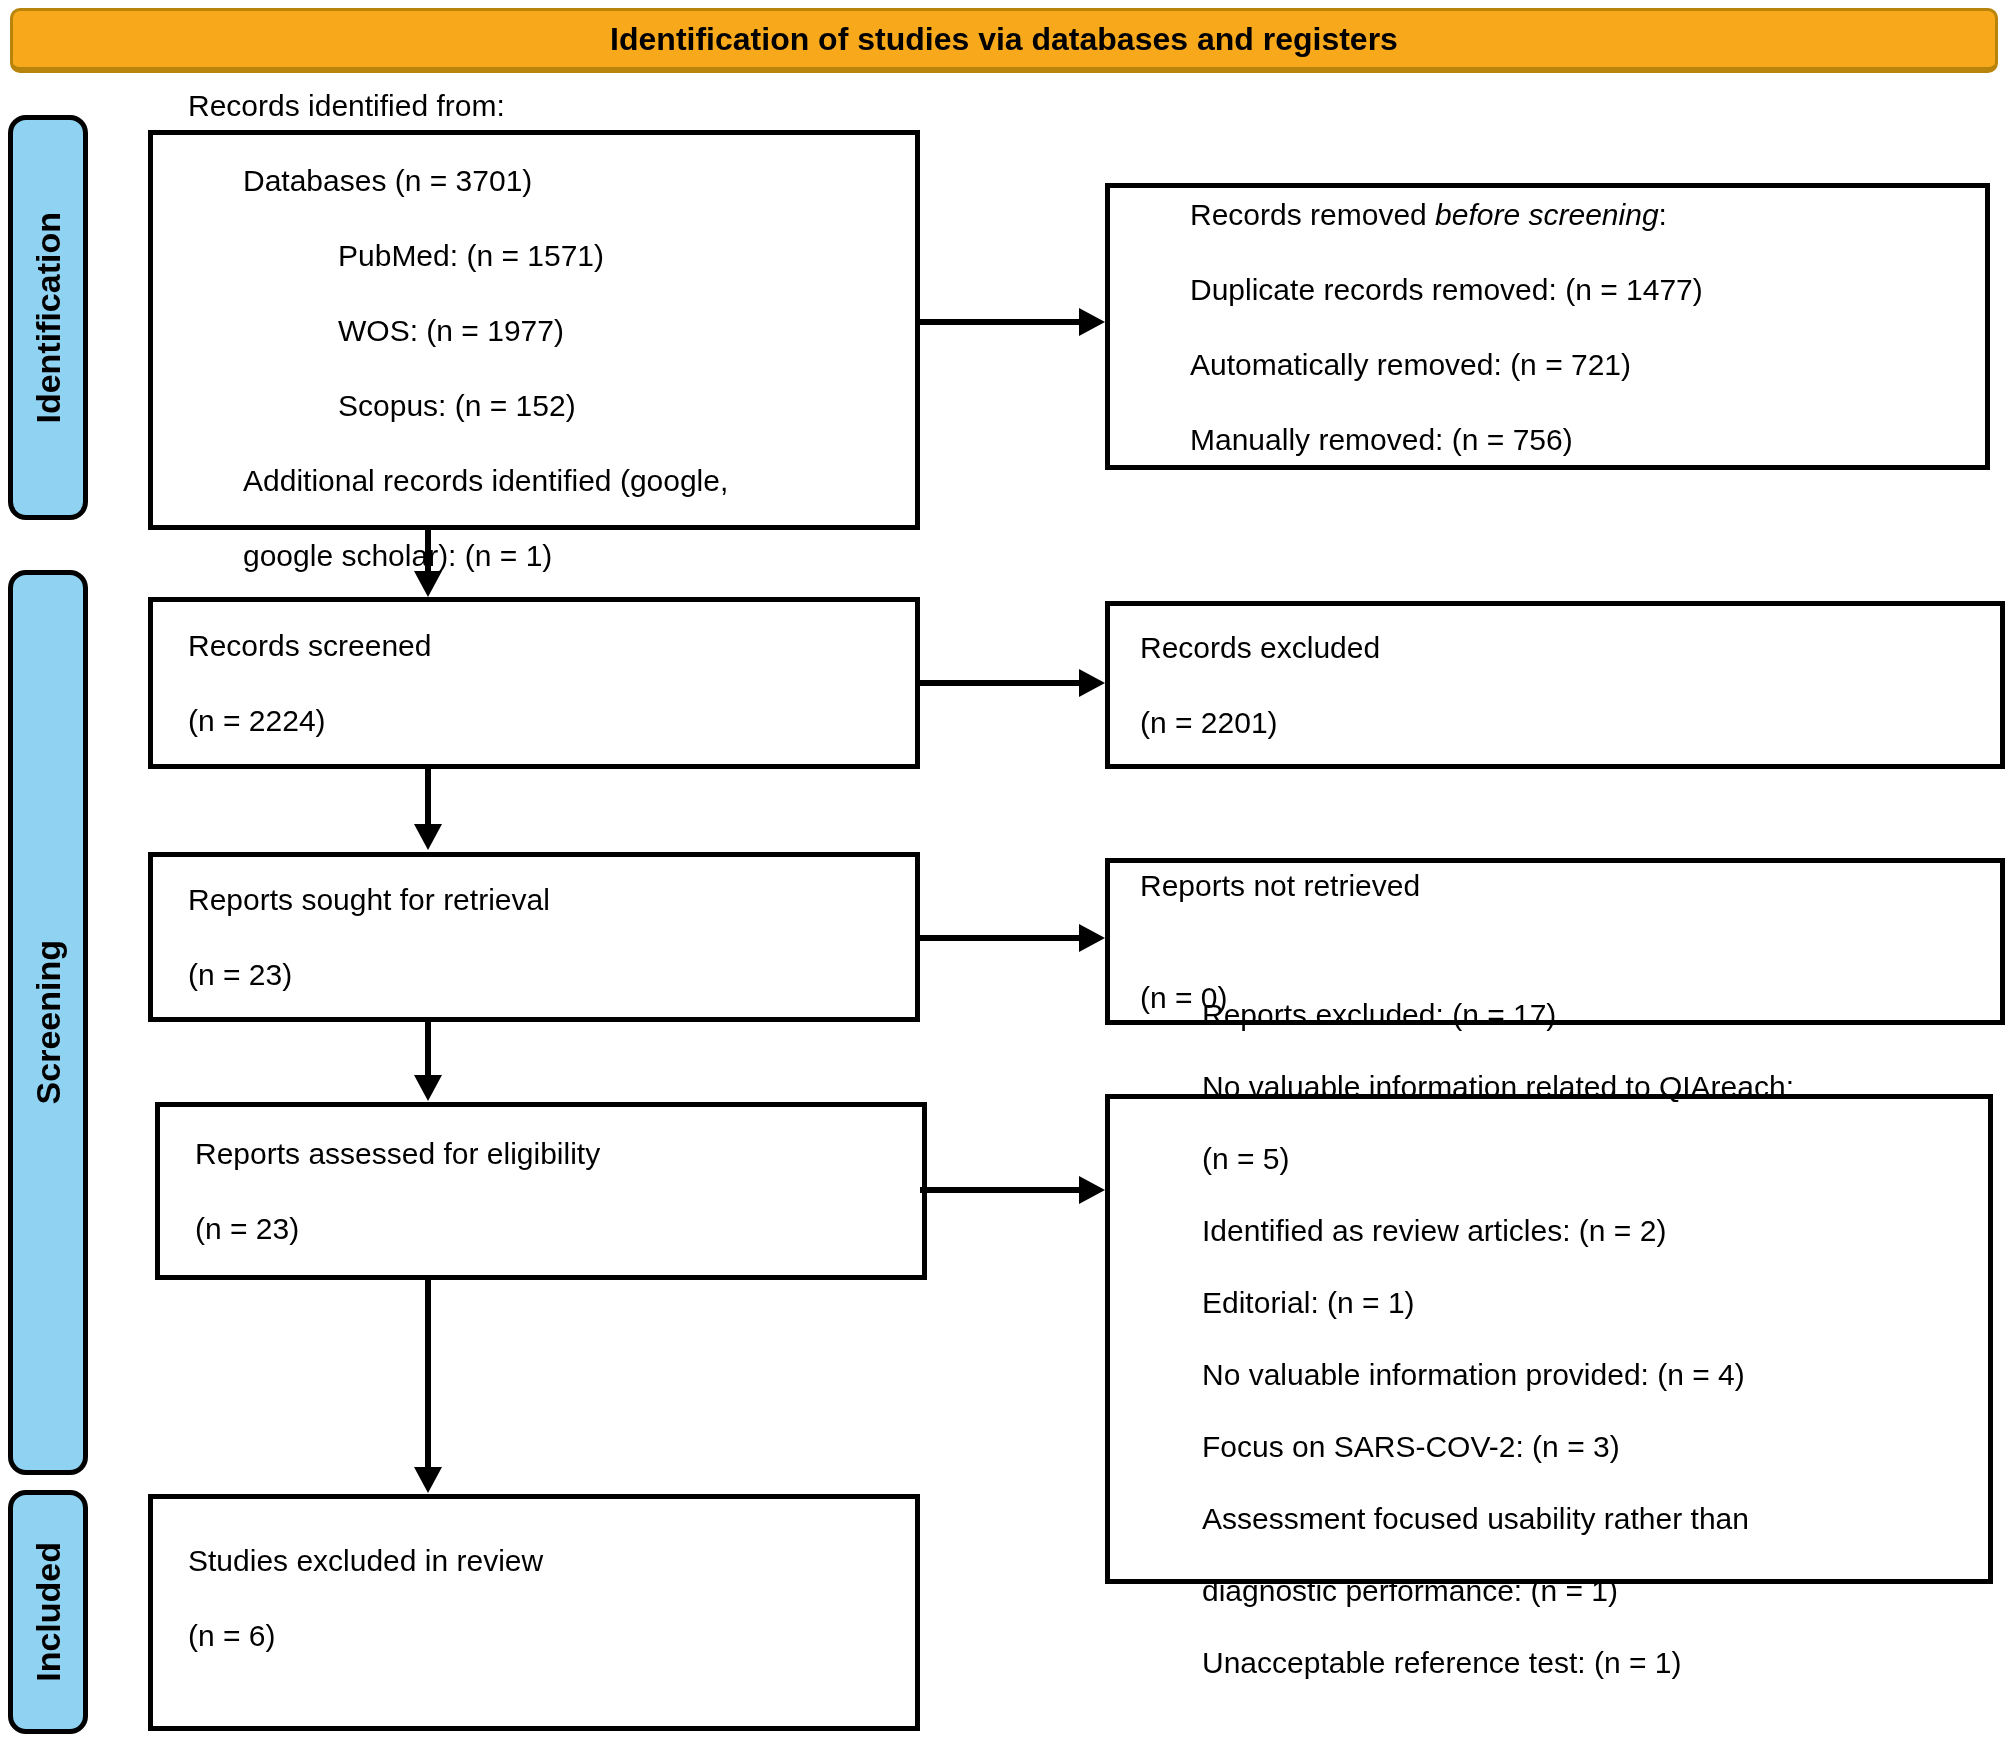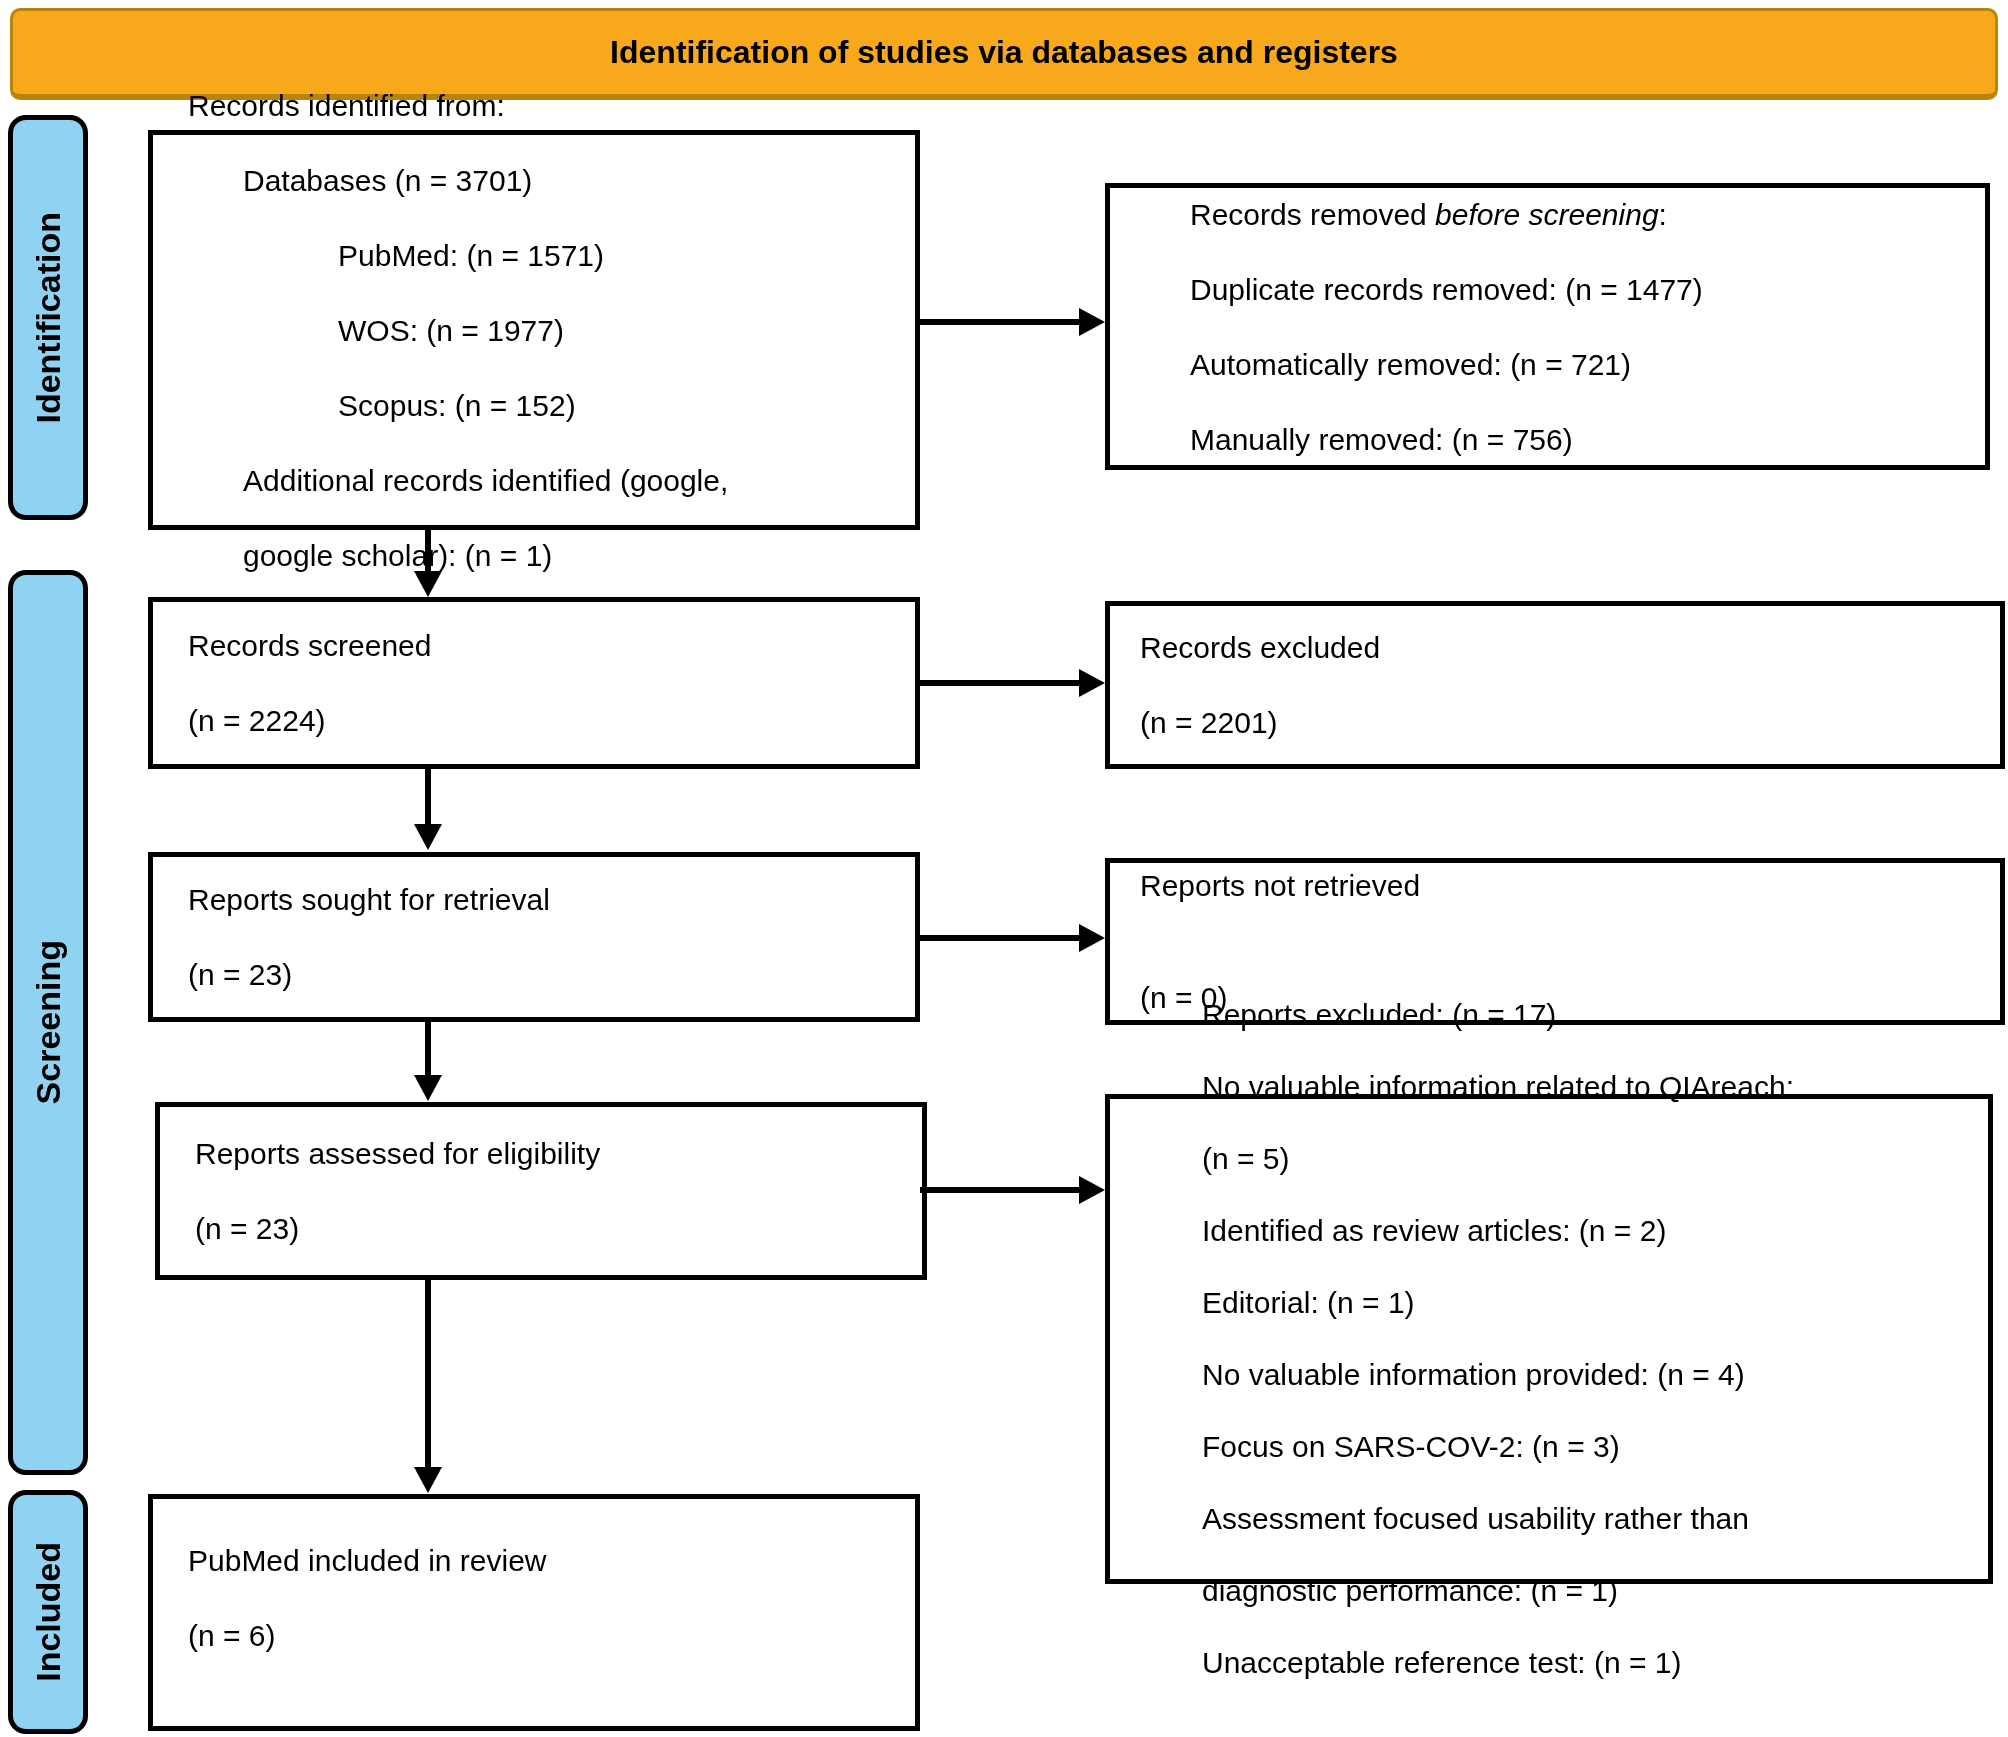--- a/index.html
+++ b/index.html
@@ -12,21 +12,21 @@
     width: 2008px;
     height: 1737px;
     background: #ffffff;
     overflow: hidden;
   }
 
   
   .banner {
     position: absolute;
     left: 10px; top: 8px;
-    width: 1988px; height: 92px;
+    width: 1988px; height: 65px;
     box-sizing: border-box;
     background: #F7A81B;
     border: 3px solid #B9840C;
     border-bottom-width: 6px;
     border-radius: 10px;
     display: flex; align-items: center; justify-content: center;
     font-size: 32px; font-weight: bold;
   }
 
   
@@ -131,21 +131,21 @@
     <div class="line">Reports sought for retrieval</div>
     <div class="line">(n = 23)</div>
   </div>
 
   <div class="wbox" id="box-assessed">
     <div class="line">Reports assessed for eligibility</div>
     <div class="line">(n = 23)</div>
   </div>
 
   <div class="wbox" id="box-included">
-    <div class="line">PubMed included in review</div>
+    <div class="line">Studies excluded in review</div>
     <div class="line">(n = 6)</div>
   </div>
 
   <div class="wbox" id="rbox-removed">
     <div class="line">
       <span>Records removed </span><span class="it">before screening</span><span>:</span>
     </div>
     <div class="line">Duplicate records removed: (n = 1477)</div>
     <div class="line">Automatically removed: (n = 721)</div>
     <div class="line">Manually removed: (n = 756)</div>

